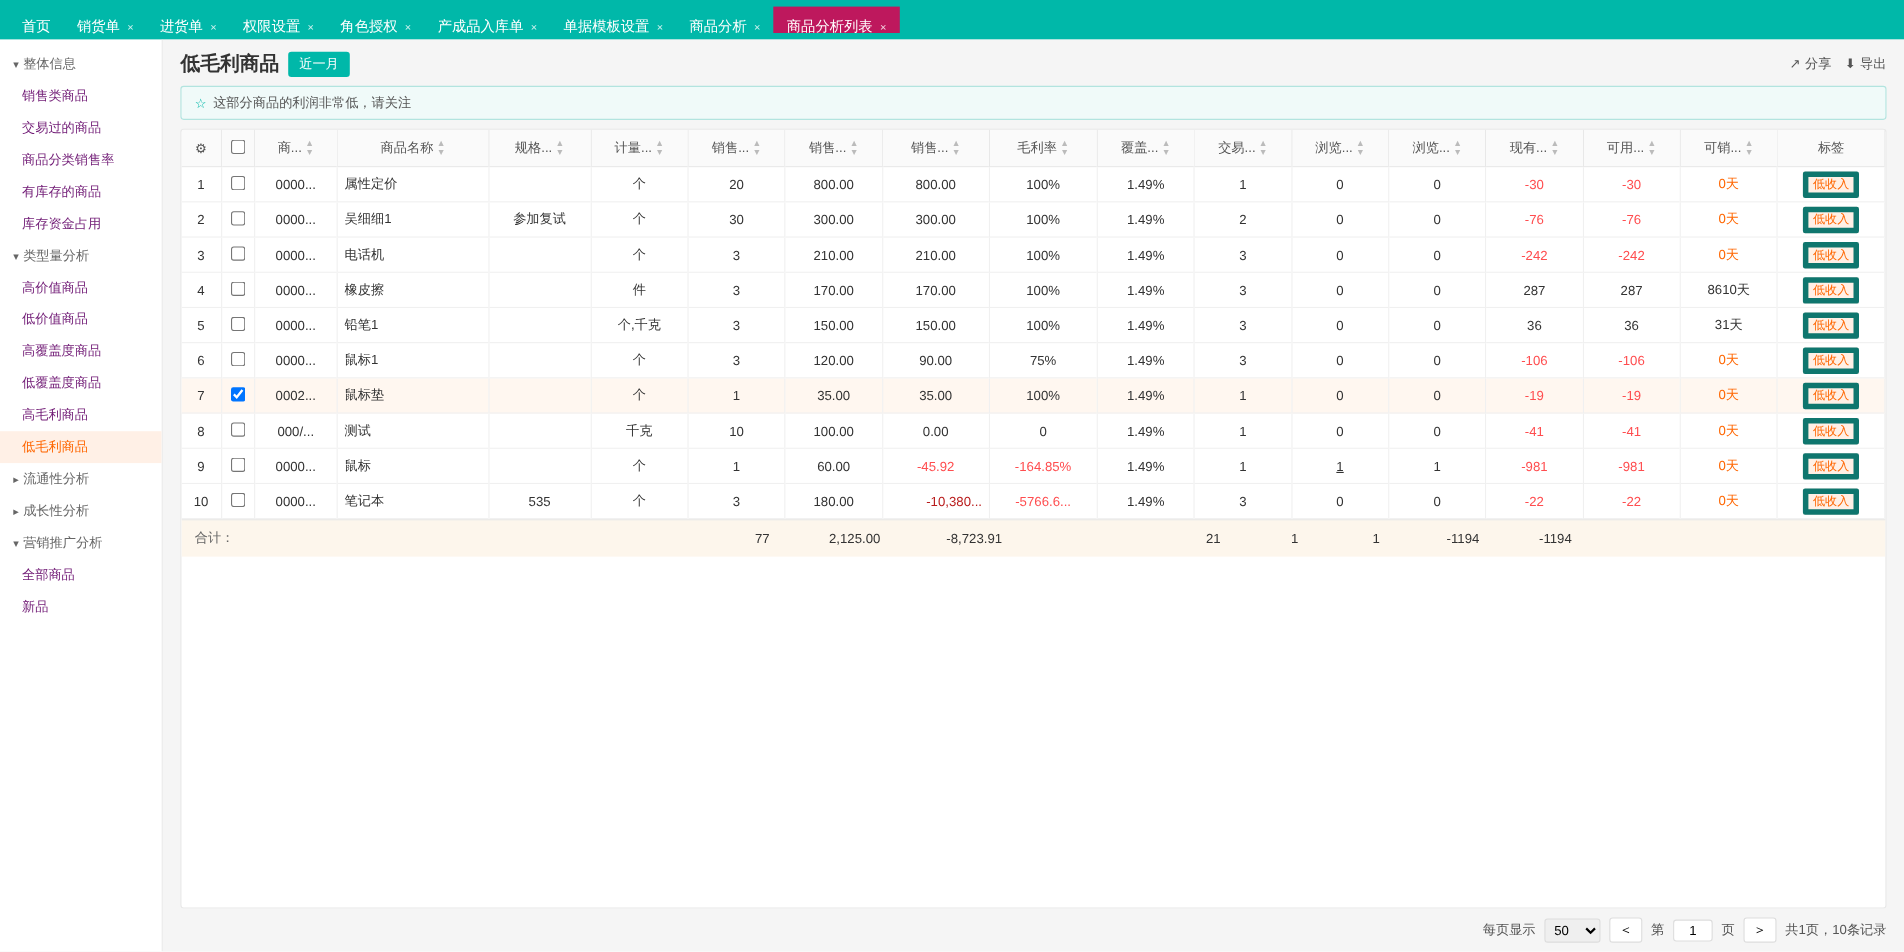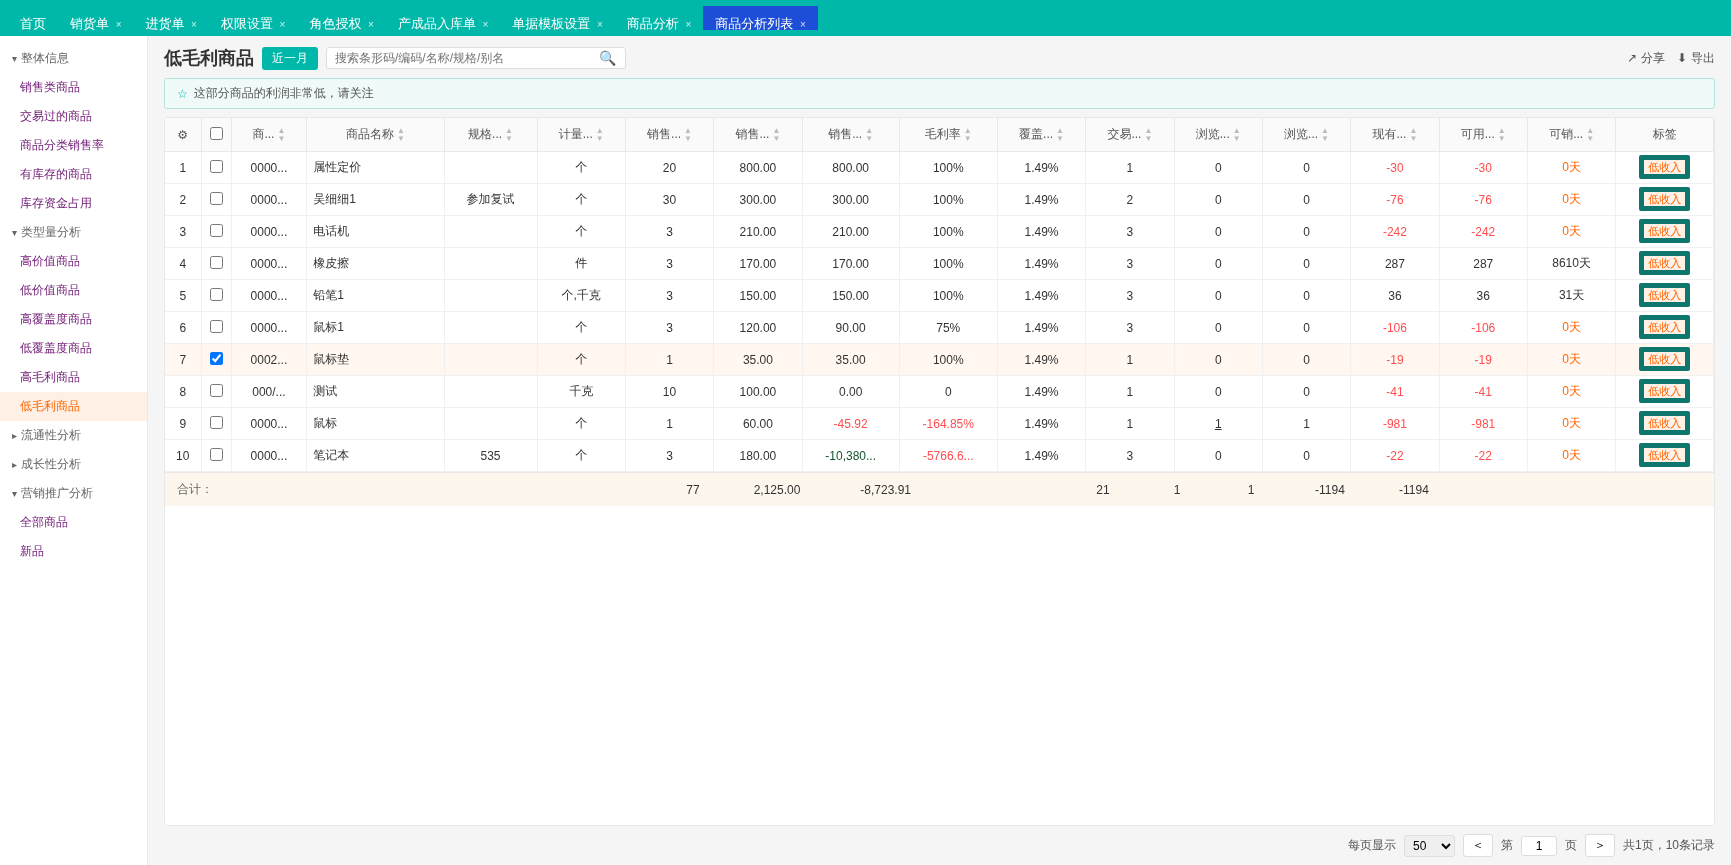--- a/index.html
+++ b/index.html
@@ -15,21 +15,21 @@
       color: #fff;
     }
     .nav-item {
       padding: 0 12px;
       height: 24px;
       line-height: 36px;
       cursor: pointer;
       font-size: 13px;
       white-space: nowrap;
     }
-    .nav-item.active { background: #1d4ed8; }
+    .nav-item.active { background: #be185d; }
     .nav-close { margin-left: 3px; font-size: 10px; opacity: 0.8; cursor: pointer; }
 
     
     .main-layout {
       display: flex;
       height: calc(100vh - 36px);
     }
 
     
     .sidebar {
@@ -337,24 +337,20 @@
     </div>
     <div class="sidebar-item">全部商品</div>
     <div class="sidebar-item">新品</div>
   </div>
 
   <div class="content">
 
     <div class="page-header">
       <h1 class="page-title">低毛利商品</h1>
       <button class="date-filter-btn">近一月</button>
-      <div class="search-box">
-        <input type="text" placeholder="搜索条形码/编码/名称/规格/别名" style="">
-        <span class="search-icon">🔍</span>
-      </div>
       <div class="header-right">
         <button class="header-btn">
           <span>↗</span>
           <span>分享</span>
         </button>
         <button class="header-btn">
           <span>⬇</span>
           <span>导出</span>
         </button>
       </div>
@@ -617,21 +613,21 @@
     </tr>
             <tr>
       <td>10</td>
       <td><input type="checkbox" style=""></td>
       <td>0000...</td>
       <td class="td-left">笔记本</td>
       <td>535</td>
       <td>个</td>
       <td>3</td>
       <td>180.00</td>
-      <td style="color:#14532d;">-10,380...</td>
+      <td style="color:#b91c1c;text-align:right;">-10,380...</td>
       <td style="color:#ff4d4f;">-5766.6...</td>
       <td>1.49%</td>
       <td>3</td>
       <td>0</td>
       <td>0</td>
       <td style="color:#ff4d4f;">-22</td>
       <td style="color:#ff4d4f;">-22</td>
       <td style="color:#ff6600;">0天</td>
       <td><span class="tag-low-income">低收入</span></td>
     </tr>

